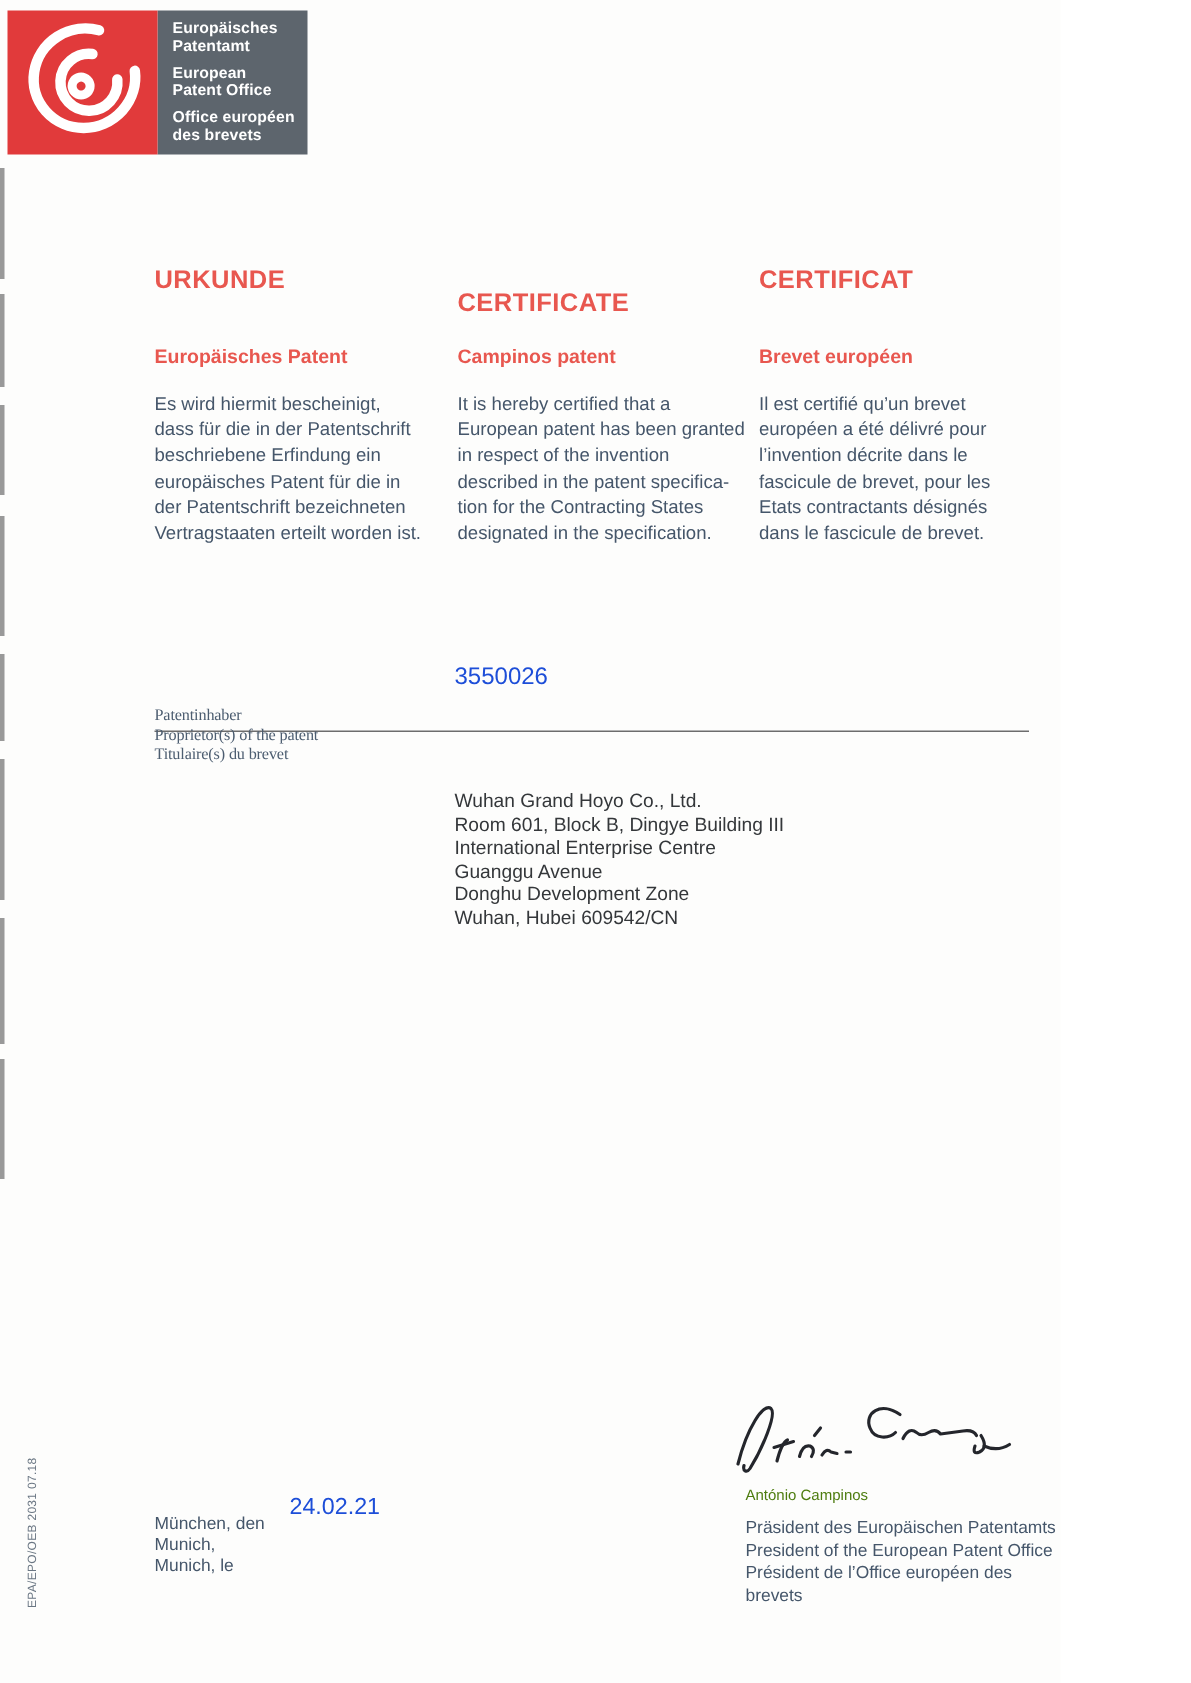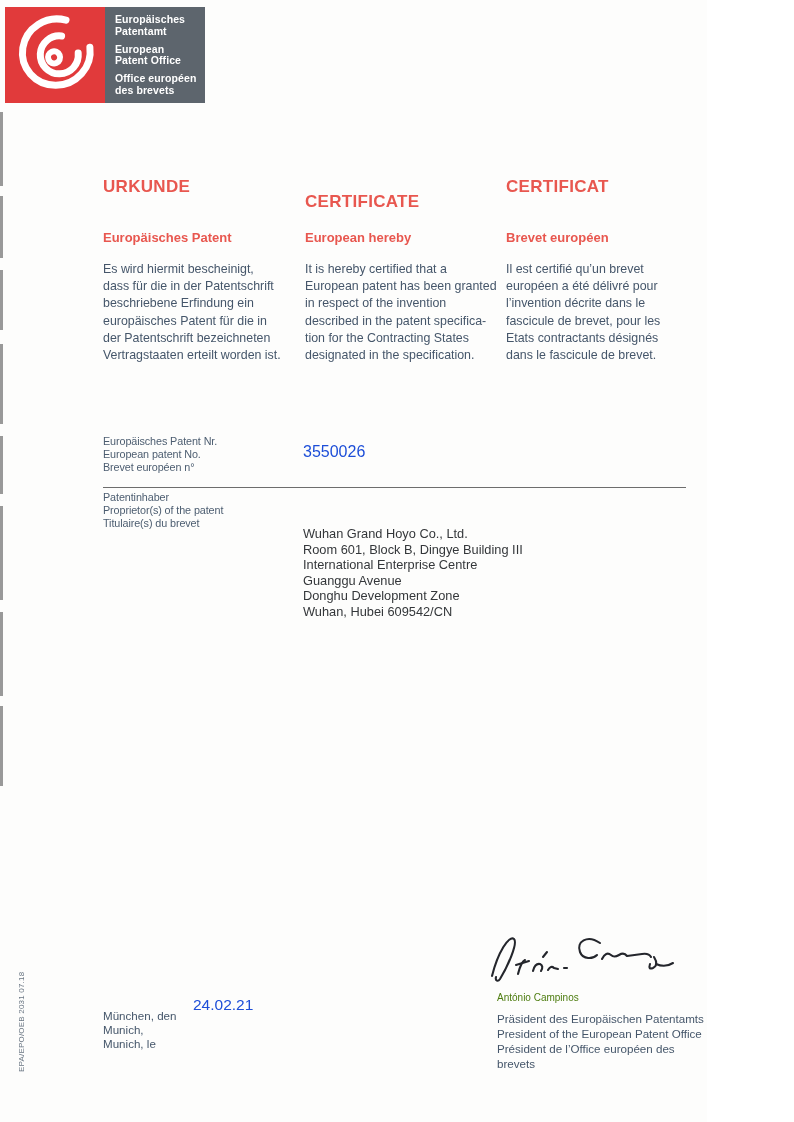--- a/index.html
+++ b/index.html
@@ -78,47 +78,44 @@
     <div class="col-sub" style="position:absolute;left:0;top:230px;">Europäisches Patent</div>
     <div class="col-body" style="position:absolute;left:0;top:261px;width:200px;">Es wird hiermit bescheinigt,
 dass für die in der Patentschrift
 beschriebene Erfindung ein
 europäisches Patent für die in
 der Patentschrift bezeichneten
 Vertragstaaten erteilt worden ist.</div>
   </div>
   <div class="cert-col" style="left:305px;top:0;">
     <div class="col-title" style="position:absolute;left:0;top:192px;">CERTIFICATE</div>
-    <div class="col-sub" style="position:absolute;left:0;top:230px;">European hereby</div>
+    <div class="col-sub" style="position:absolute;left:0;top:230px;">Campinos patent</div>
     <div class="col-body" style="position:absolute;left:0;top:261px;width:210px;">It is hereby certified that a
 European patent has been granted
 in respect of the invention
 described in the patent specifica-
 tion for the Contracting States
 designated in the specification.</div>
   </div>
   <div class="cert-col" style="left:506px;top:0;">
     <div class="col-title" style="position:absolute;left:0;top:177px;">CERTIFICAT</div>
     <div class="col-sub" style="position:absolute;left:0;top:230px;">Brevet européen</div>
     <div class="col-body" style="position:absolute;left:0;top:261px;width:210px;">Il est certifié qu’un brevet
 européen a été délivré pour
 l’invention décrite dans le
 fascicule de brevet, pour les
 Etats contractants désignés
 dans le fascicule de brevet.</div>
   </div>
 
-  <div class="lbl" style="position:absolute;left:103px;top:435px;white-space:pre-line;">Europäisches Patent Nr.
-European patent No.
-Brevet européen n°</div>
   <div class="value patnum" style="position:absolute;left:303px;top:443px;">3550026</div>
 
   <div class="rule" style="top:487px;"></div>
 
-  <div class="lbl" style="position:absolute;left:103px;top:491px;white-space:pre-line;">Patentinhaber
+  <div class="lbl" style="position:absolute;left:103px;top:471px;white-space:pre-line;font-family:Liberation Serif, serif;">Patentinhaber
 Proprietor(s) of the patent
 Titulaire(s) du brevet</div>
   <div class="addr" style="position:absolute;left:303px;top:526px;">Wuhan Grand Hoyo Co., Ltd.
 Room 601, Block B, Dingye Building III
 International Enterprise Centre
 Guanggu Avenue
 Donghu Development Zone
 Wuhan, Hubei 609542/CN</div>
 
   <svg style="position:absolute;left:488px;top:930px;" width="190" height="58" viewBox="0 0 190 58">

